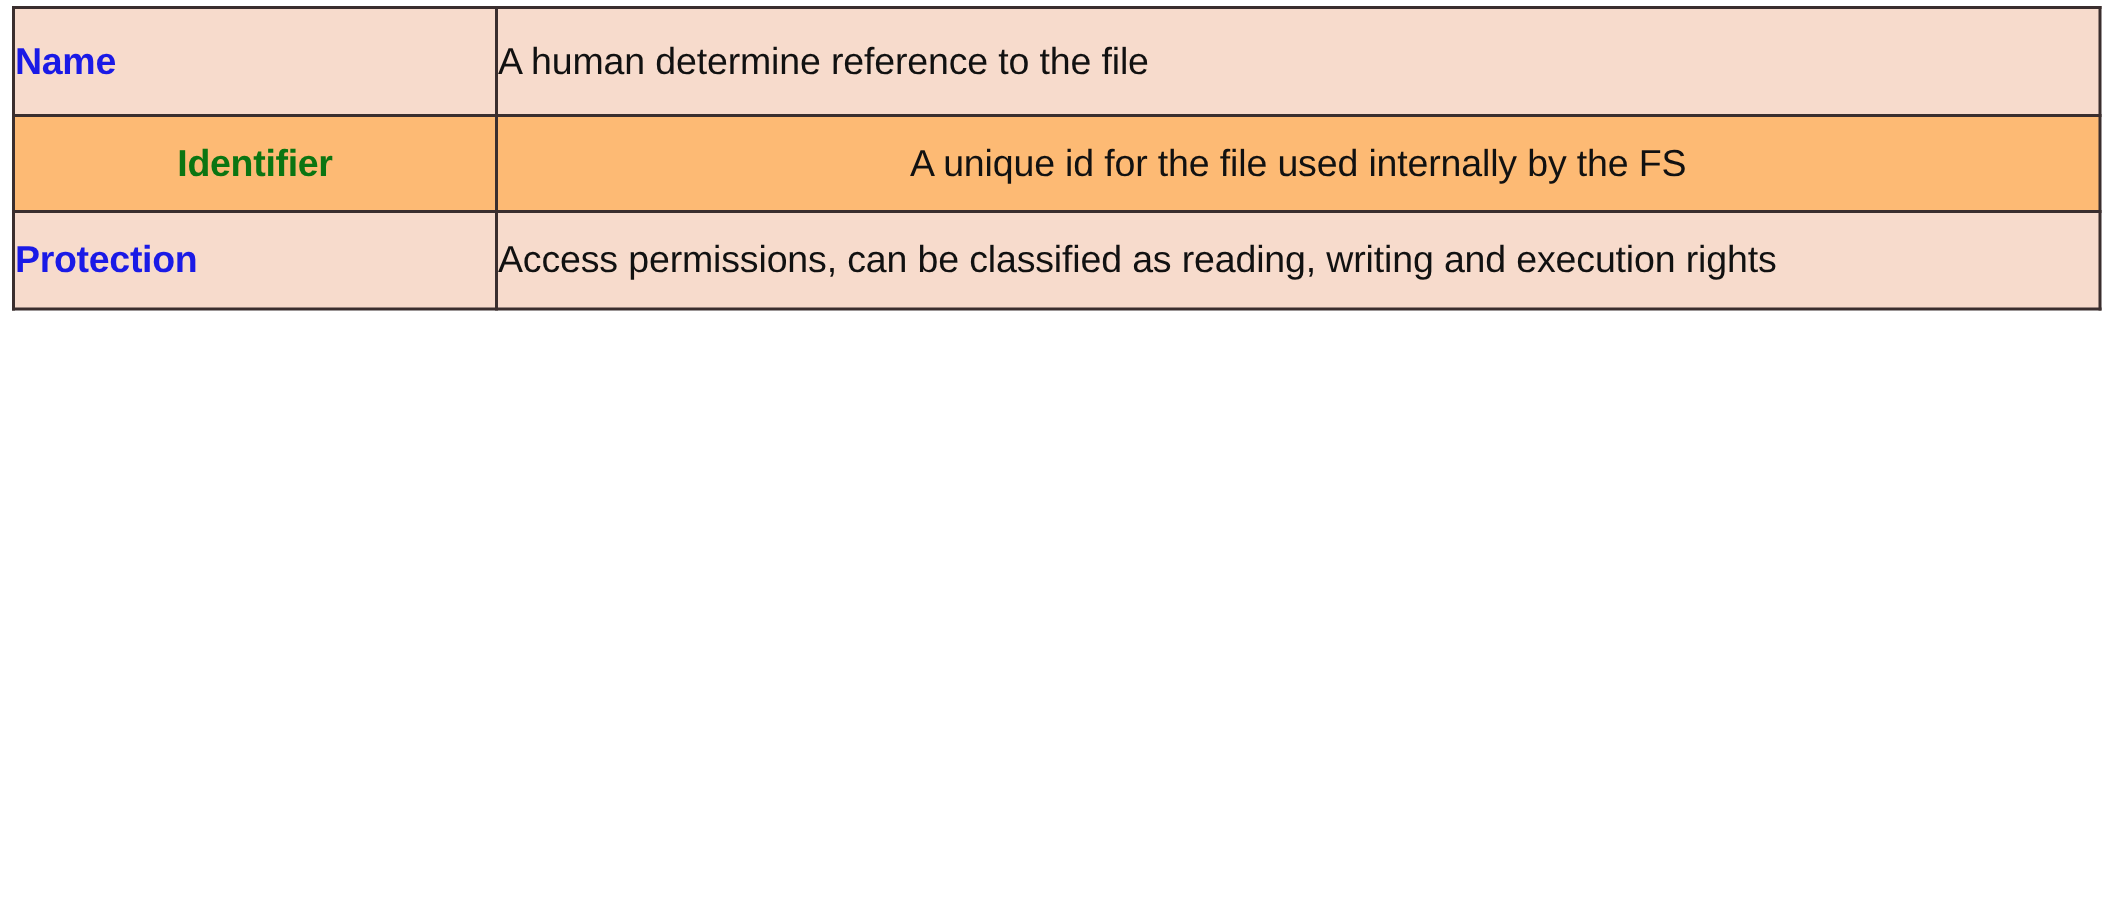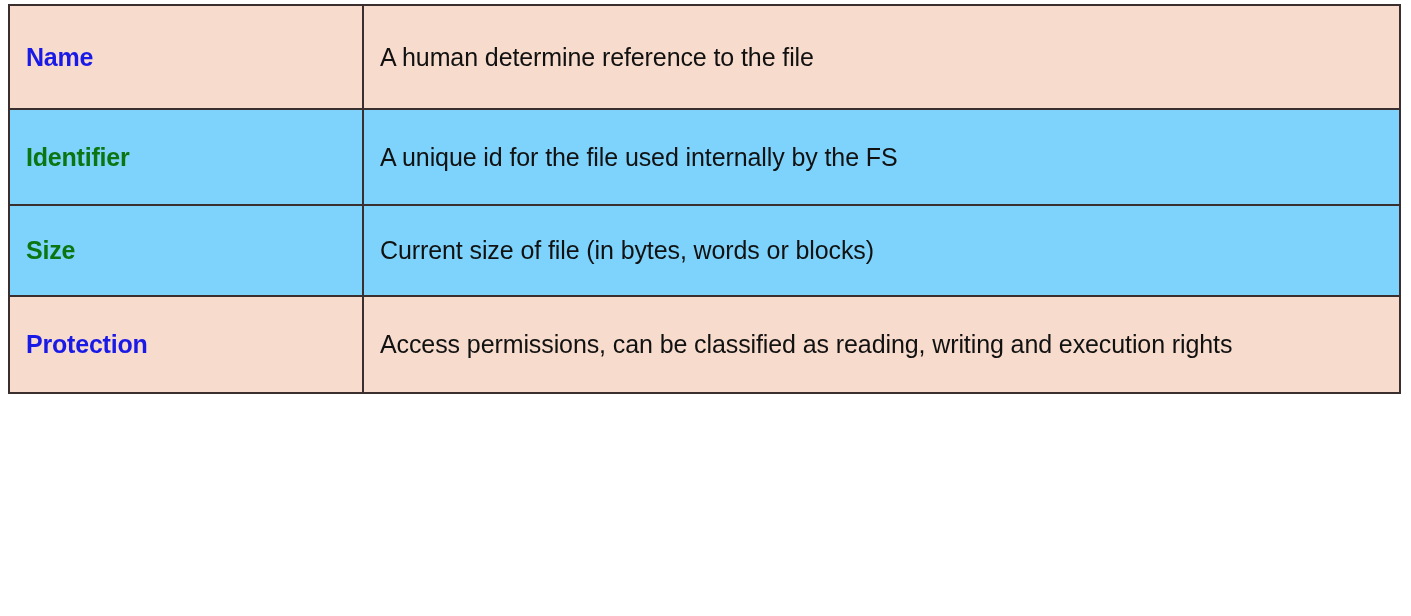--- a/index.html
+++ b/index.html
@@ -27,35 +27,35 @@
     left: 8px;
     top: 4px;
     width: 1393px;
     border-collapse: collapse;
     table-layout: fixed;
     border: 2px solid #3a2e2e;
   }
 
   .attr-table td {
     border: 2px solid #3a2e2e;
-    padding: 16px;
+    padding: 0;
     vertical-align: middle;
   }
 
   .cell-label {
     width: 320px;
     padding: 6px 0 6px 22px;
   }
 
   .cell-desc {
     padding: 6px 0 6px 15px;
   }
 
   .row-shade-a td { background: #f7dbcc; }
-  .row-shade-b td { background: #7dd3fc; }
+  .row-shade-b td { background: #fdba74; text-align: center; }
 
   .label-text {
     font-size: 25px;
     font-weight: bold;
     line-height: 1.22;
     letter-spacing: -0.2px;
     white-space: pre-line;
   }
 
   .desc-text {
@@ -95,28 +95,20 @@
       <tr class="row-shade-b r1">
         <td class="cell-label">
           <div class="label-text" style="color: rgb(11, 117, 18);">Identifier</div>
         </td>
         <td class="cell-desc">
           <div class="desc-text">A unique id for the file used internally by the FS</div>
         </td>
       </tr>
 
 
-      <tr class="row-shade-b r3">
-        <td class="cell-label">
-          <div class="label-text" style="color: rgb(11, 117, 18);">Size</div>
-        </td>
-        <td class="cell-desc">
-          <div class="desc-text">Current size of file (in bytes, words or blocks)</div>
-        </td>
-      </tr>
 
       <tr class="row-shade-a r4">
         <td class="cell-label">
           <div class="label-text" style="color: rgb(26, 26, 230);">Protection</div>
         </td>
         <td class="cell-desc">
           <div class="desc-text">Access permissions, can be classified as reading, writing and execution rights</div>
         </td>
       </tr>
 

